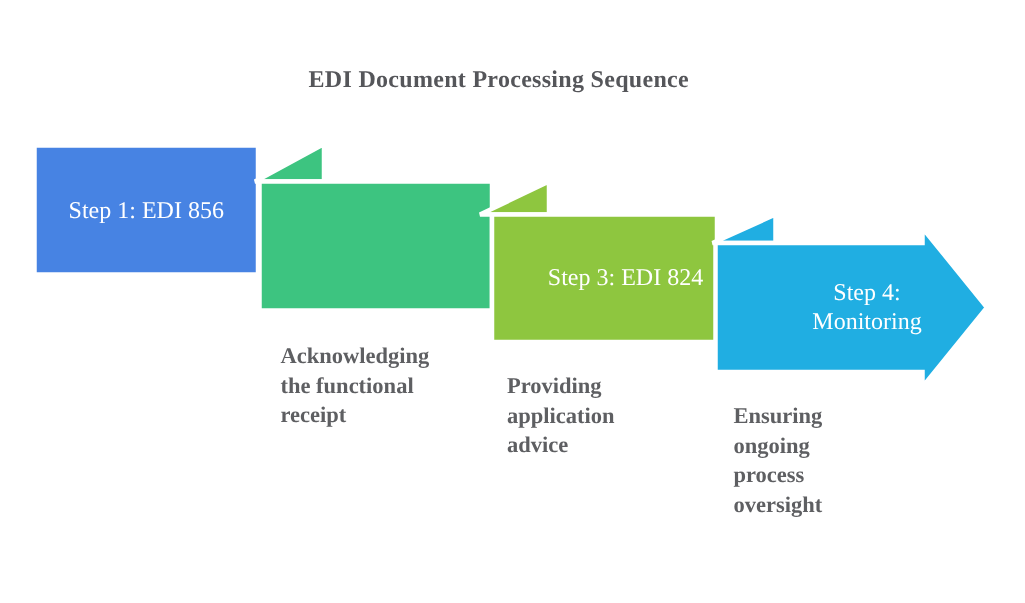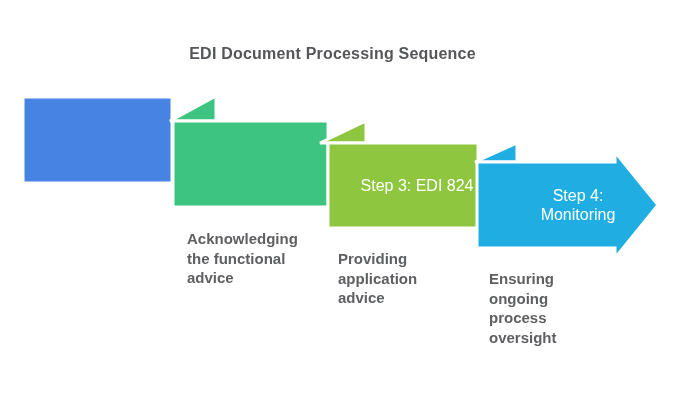--- a/index.html
+++ b/index.html
@@ -1,21 +1,21 @@
 <!DOCTYPE html>
 <html><head>
 <meta charset="utf-8">
 <style>
   html, body { margin: 0; padding: 0; background: #ffffff; }
   .canvas {
     position: relative;
     width: 683px;
     height: 402px;
     background: #ffffff;
-    font-family: Liberation Sans, sans-serif;
+    font-family: Liberation Serif, serif;
     overflow: hidden;
   }
   .shapes-layer {
     position: absolute;
     left: 0; top: 0;
     width: 683px; height: 402px;
   }
   .diagram-title {
     position: absolute;
     left: 0; top: 45px;
@@ -69,27 +69,28 @@
 
     <polygon points="320,143 366,121 366,143" stroke="#ffffff" stroke-width="3" stroke-linejoin="miter" fill="#8EC63F"></polygon>
     <rect x="328" y="143" width="150" height="85" stroke="#ffffff" stroke-width="3" fill="#8EC63F"></rect>
 
     <polygon points="475,162 517,143 517,162" stroke="#ffffff" stroke-width="3" stroke-linejoin="miter" fill="#20AEE2"></polygon>
     <polygon points="477,162 615,162 615,152 658,205 615,258 615,248 477,248" stroke="#ffffff" stroke-width="3" stroke-linejoin="miter" fill="#20AEE2"></polygon>
   </svg>
 
   <div class="diagram-title">EDI Document Processing Sequence</div>
 
+  <div class="step-label l1">Step 1: EDI 856</div>
   <div class="step-label l3">Step 3: EDI 824</div>
   <div class="step-label l4">Step 4:
 Monitoring</div>
 
   <div class="step-desc d2">Acknowledging
 the functional
-advice</div>
+receipt</div>
   <div class="step-desc d3">Providing
 application
 advice</div>
   <div class="step-desc d4">Ensuring
 ongoing
 process
 oversight</div>
 
 </div>
 

